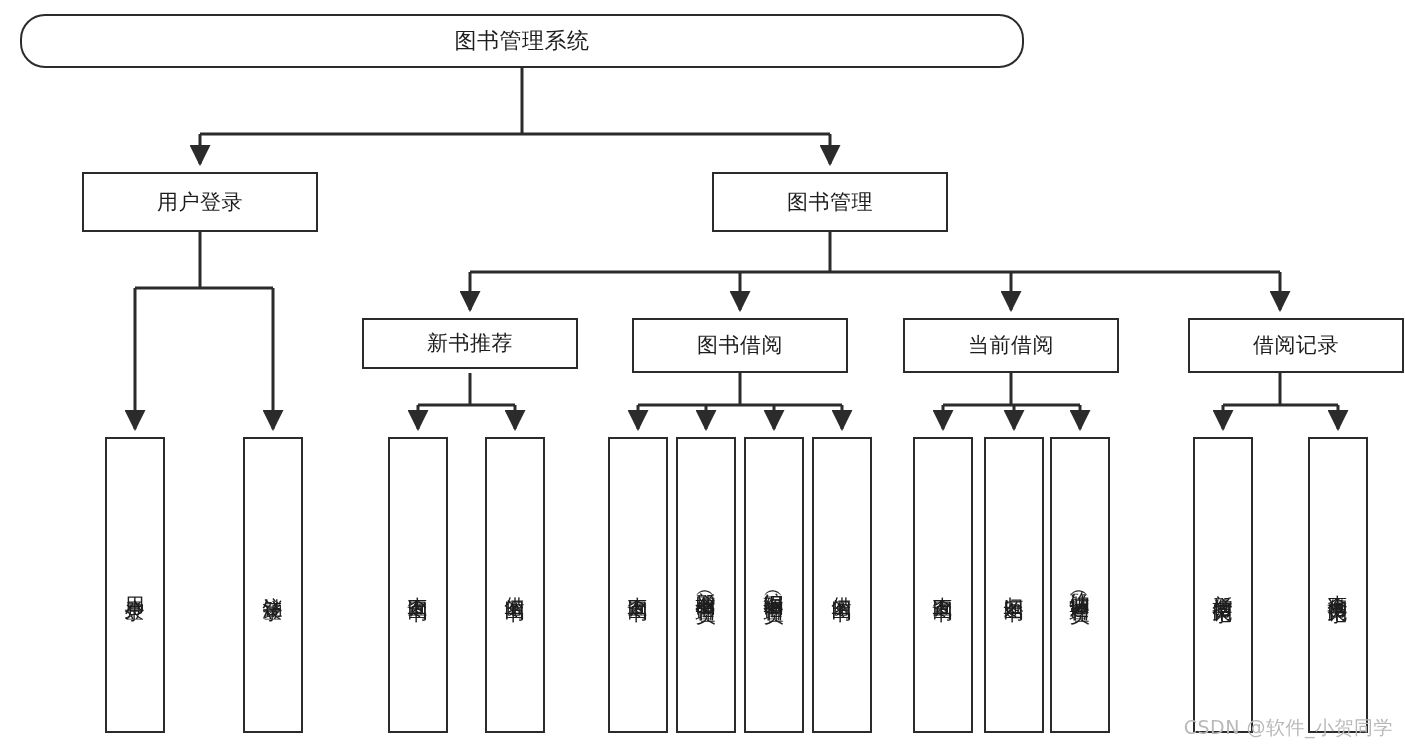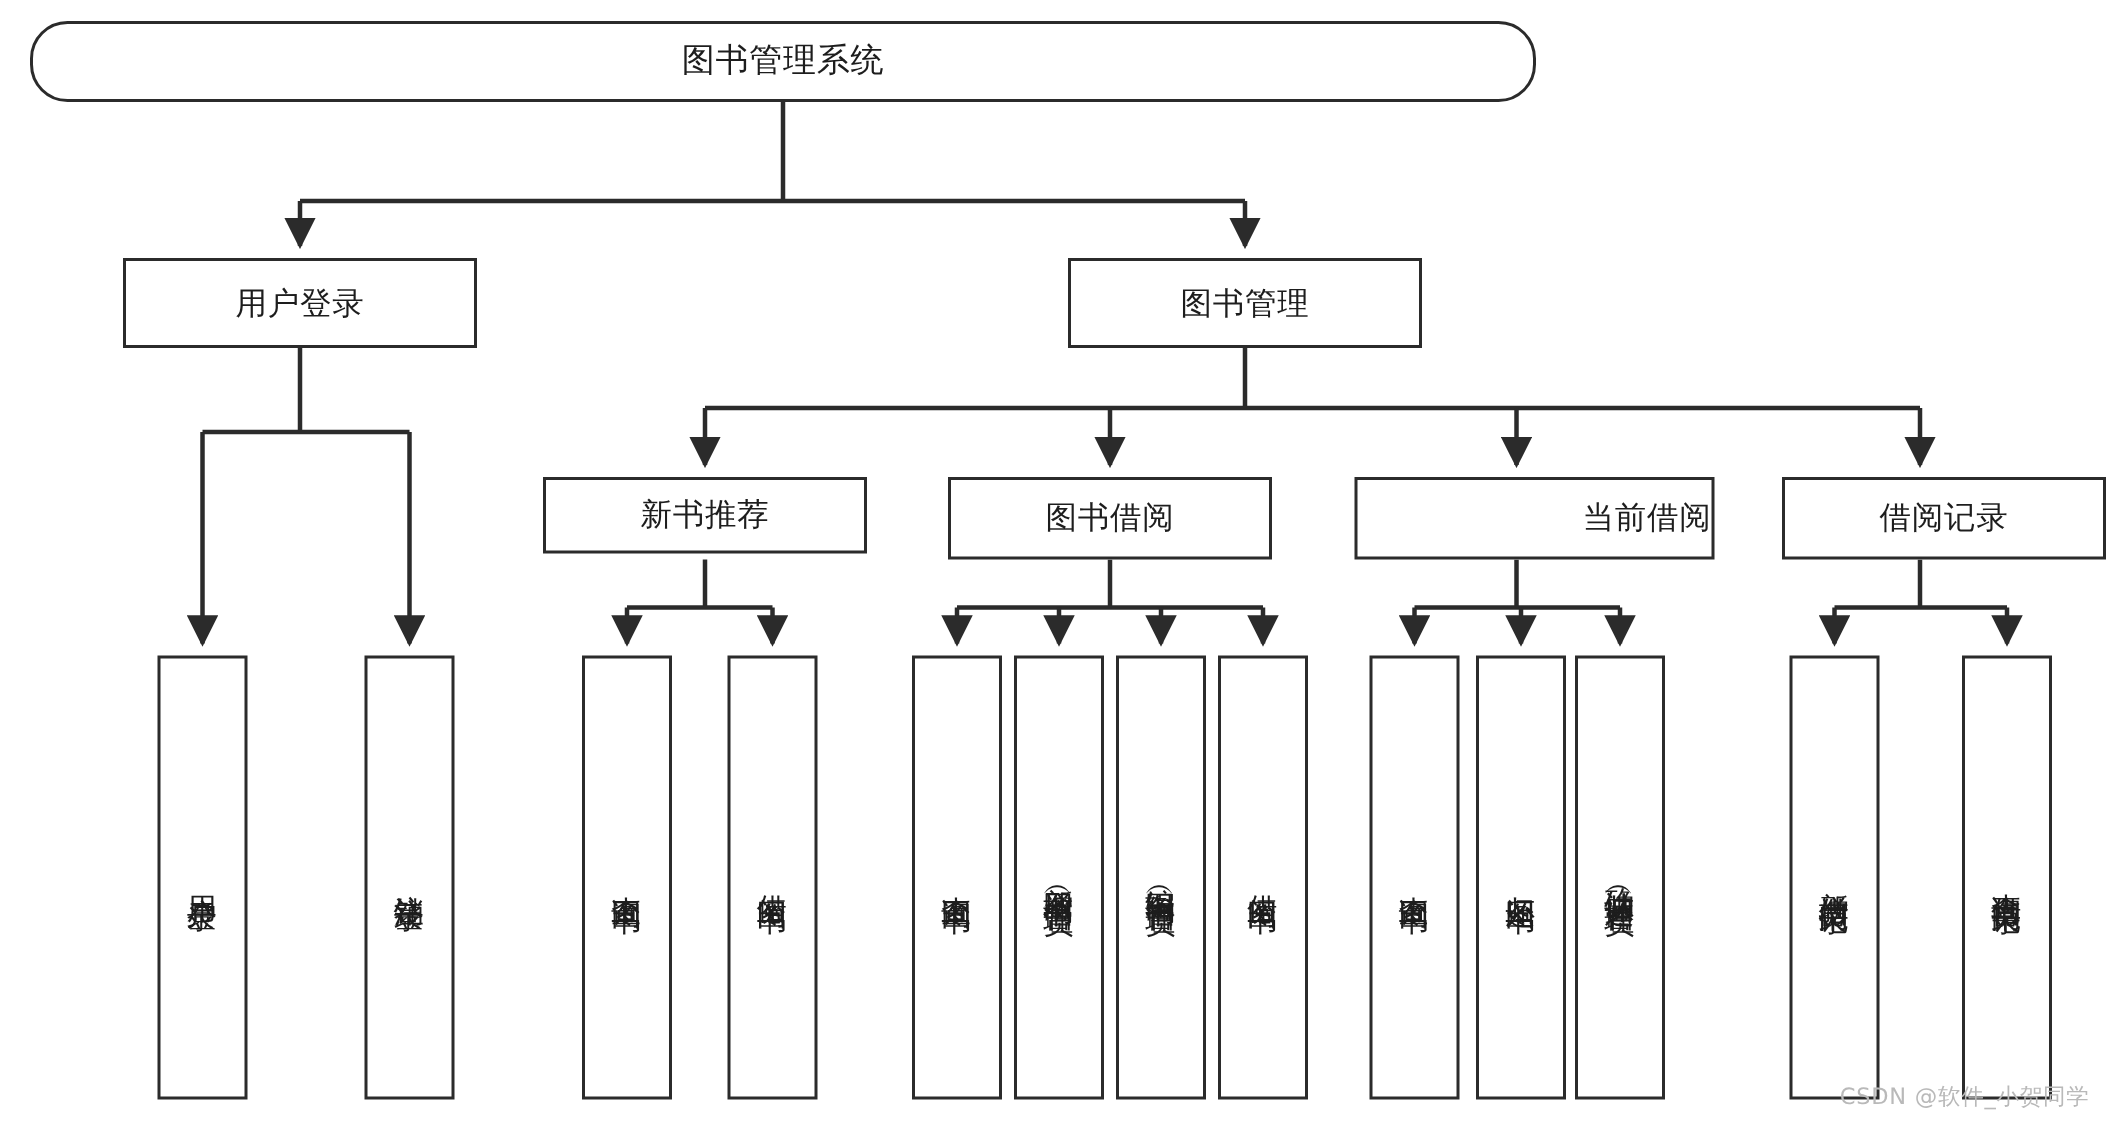--- a/index.html
+++ b/index.html
@@ -63,21 +63,21 @@
     text-orientation: upright;
     font-size: 20px;
     letter-spacing: 2px;
     line-height: 1;
     max-height: 100%;
   }
   .watermark {
     position: absolute;
     right: 12px;
     bottom: 6px;
-    font-size: 15px;
+    font-size: 19px;
     color: #b9b9b9;
     z-index: 5;
     white-space: nowrap;
     letter-spacing: 0.5px;
   }
 </style>
 </head>
 <body>
 
 <div id="canvas">
@@ -142,21 +142,21 @@
   <div class="node h" style="left:712px; top:172px; width:236px; height:60px;">
     <span class="lbl">图书管理</span>
   </div>
 
   <div class="node h" style="left:362px; top:318px; width:216px; height:51px;">
     <span class="lbl">新书推荐</span>
   </div>
   <div class="node h" style="left:632px; top:318px; width:216px; height:55px;">
     <span class="lbl">图书借阅</span>
   </div>
-  <div class="node h" style="left:903px; top:318px; width:240px; height:55px;justify-content:flex-end;">
+  <div class="node h" style="left:903px; top:318px; width:216px; height:55px;">
     <span class="lbl">当前借阅</span>
   </div>
   <div class="node h" style="left:1172px; top:318px; width:216px; height:55px;margin-left:16px;">
     <span class="lbl">借阅记录</span>
   </div>
 
   <div class="node v" style="left:105px; top:437px; width:60px; height:296px;">
     <span class="lbl">用户登录</span>
   </div>
   <div class="node v" style="left:243px; top:437px; width:60px; height:296px;">

